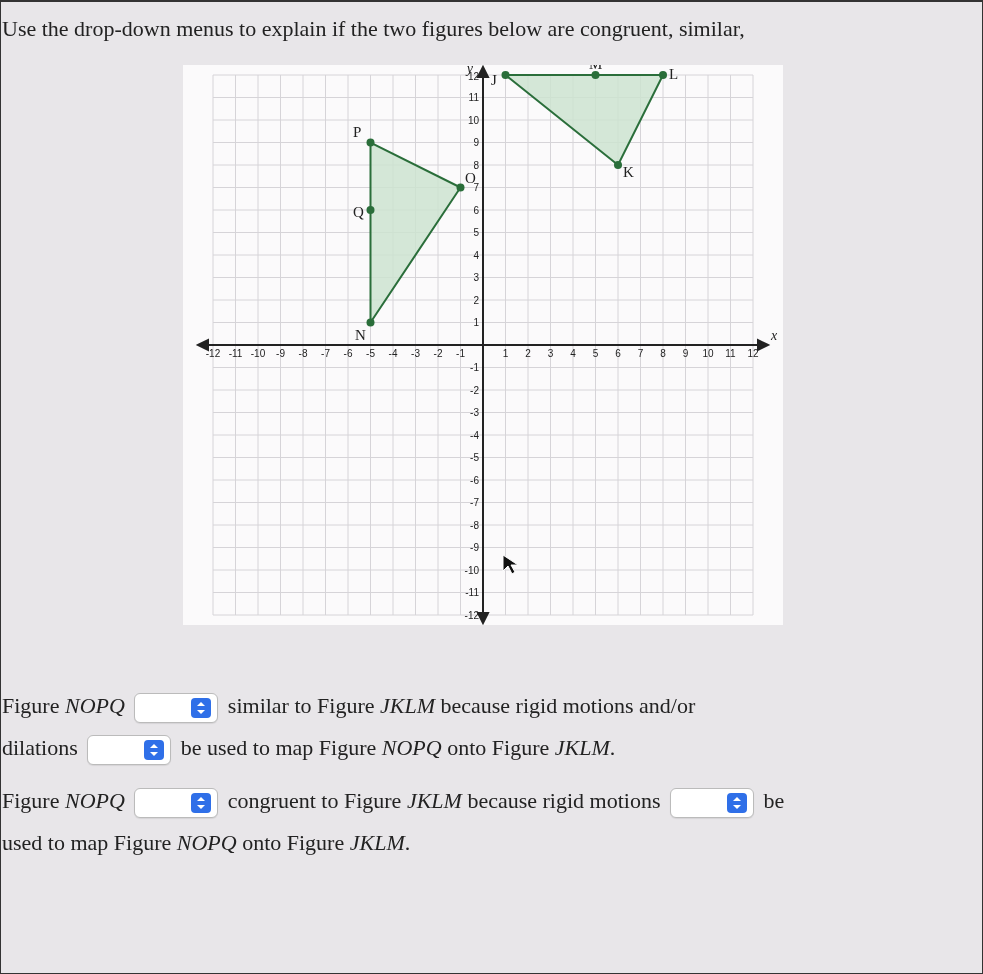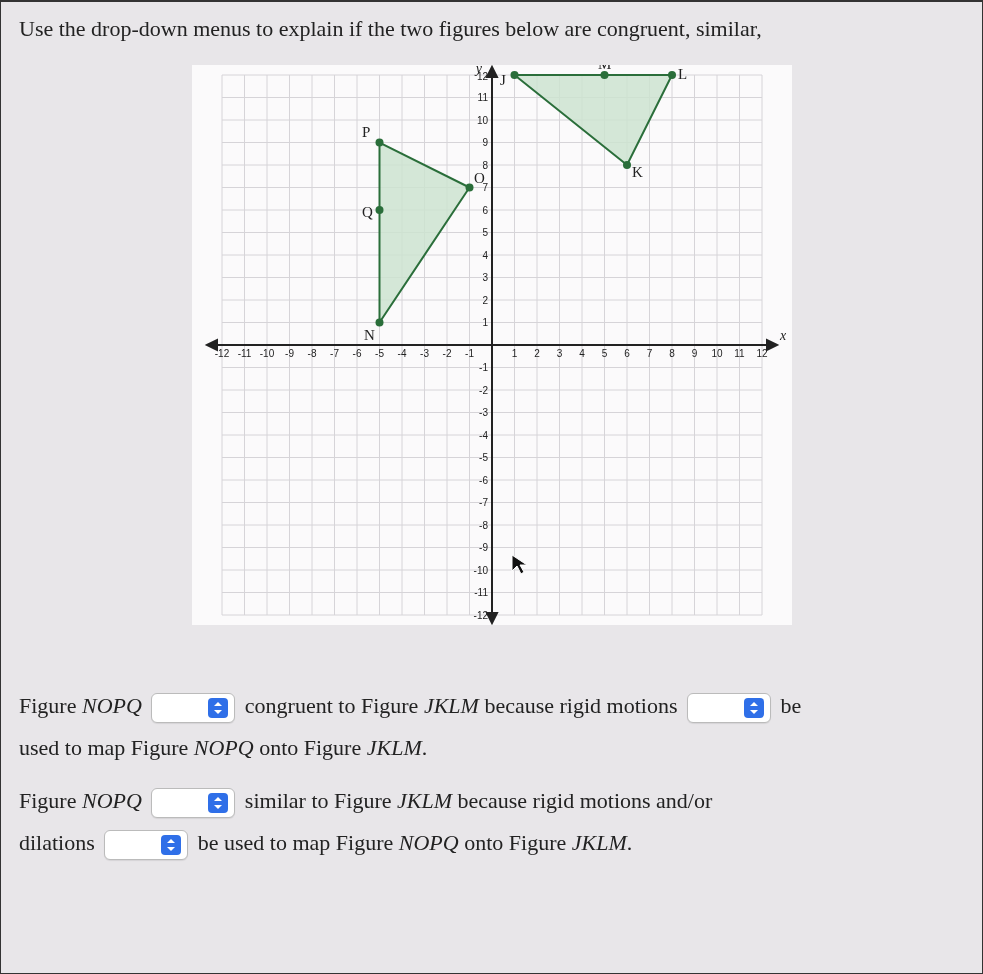--- a/index.html
+++ b/index.html
@@ -6,21 +6,21 @@
   body {
     margin: 0;
     font-family: Georgia, 'Times New Roman', serif;
     background: #e8e8eb;
     width: 983px;
   }
   .page {
     background: #e8e6e9;
     border: 1px solid #333;
     border-top: 2px solid #333;
-    padding: 12px 18px 30px 18px;
+    padding: 12px 18px 30px 1px;
     min-height: 974px;
   }
   .question {
     font-size: 22px;
     color: #222;
     line-height: 1.4;
     margin-bottom: 20px;
   }
   .chart-wrap {
     display: flex;
@@ -238,48 +238,48 @@
     <p>
       <span>Figure </span><span class="italic">NOPQ</span>
       <span class="dropdown">
         <span class="val"></span>
         <span class="stepper">
           <svg width="10" height="12" viewBox="0 0 10 12">
               <path d="M5 0 L9 4 L1 4 Z M5 12 L1 8 L9 8 Z" fill="#fff"></path>
             </svg>
         </span>
       </span>
+      <span> similar to Figure </span><span class="italic">JKLM</span><span> because rigid motions and/or</span><br>
+      <span>dilations</span>
+      <span class="dropdown">
+        <span class="val"></span>
+        <span class="stepper">
+          <svg width="10" height="12" viewBox="0 0 10 12">
+              <path d="M5 0 L9 4 L1 4 Z M5 12 L1 8 L9 8 Z" fill="#fff"></path>
+            </svg>
+        </span>
+      </span><span> be used to map Figure </span><span class="italic">NOPQ</span><span> onto Figure </span><span class="italic">JKLM</span><span>.</span>
+    </p>
+
+    <p>
+      <span>Figure </span><span class="italic">NOPQ</span>
+      <span class="dropdown">
+        <span class="val"></span>
+        <span class="stepper">
+          <svg width="10" height="12" viewBox="0 0 10 12">
+              <path d="M5 0 L9 4 L1 4 Z M5 12 L1 8 L9 8 Z" fill="#fff"></path>
+            </svg>
+        </span>
+      </span>
       <span> congruent to Figure </span><span class="italic">JKLM</span><span> because rigid motions</span>
       <span class="dropdown">
         <span class="val"></span>
         <span class="stepper">
           <svg width="10" height="12" viewBox="0 0 10 12">
               <path d="M5 0 L9 4 L1 4 Z M5 12 L1 8 L9 8 Z" fill="#fff"></path>
             </svg>
         </span>
       </span><span> be</span><br>
       <span>used to map Figure </span><span class="italic">NOPQ</span><span> onto Figure </span><span class="italic">JKLM</span><span>.</span>
     </p>
-
-    <p>
-      <span>Figure </span><span class="italic">NOPQ</span>
-      <span class="dropdown">
-        <span class="val"></span>
-        <span class="stepper">
-          <svg width="10" height="12" viewBox="0 0 10 12">
-              <path d="M5 0 L9 4 L1 4 Z M5 12 L1 8 L9 8 Z" fill="#fff"></path>
-            </svg>
-        </span>
-      </span>
-      <span> similar to Figure </span><span class="italic">JKLM</span><span> because rigid motions and/or</span><br>
-      <span>dilations</span>
-      <span class="dropdown">
-        <span class="val"></span>
-        <span class="stepper">
-          <svg width="10" height="12" viewBox="0 0 10 12">
-              <path d="M5 0 L9 4 L1 4 Z M5 12 L1 8 L9 8 Z" fill="#fff"></path>
-            </svg>
-        </span>
-      </span><span> be used to map Figure </span><span class="italic">NOPQ</span><span> onto Figure </span><span class="italic">JKLM</span><span>.</span>
-    </p>
   </div>
 
 </div>
 
 </body></html>

